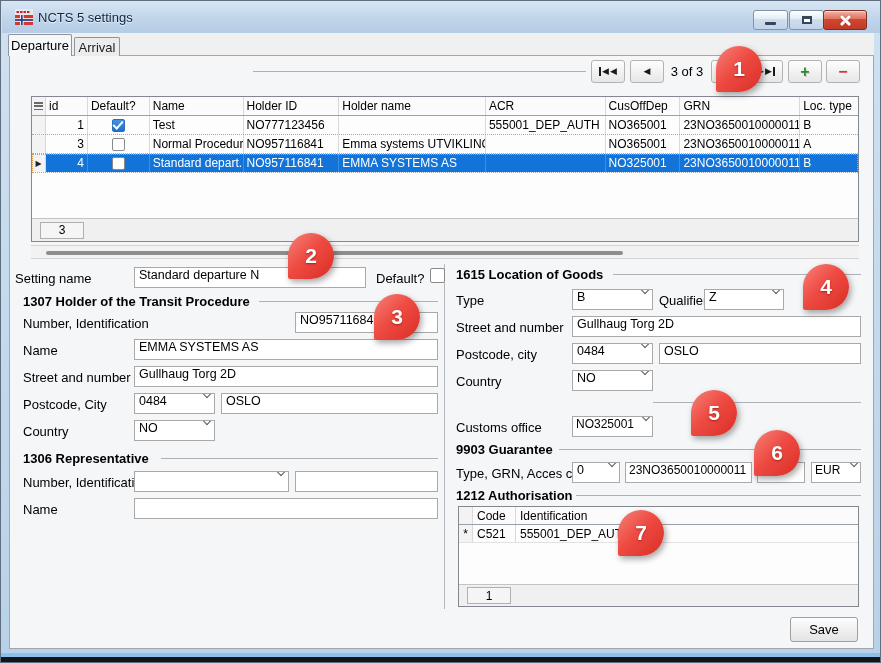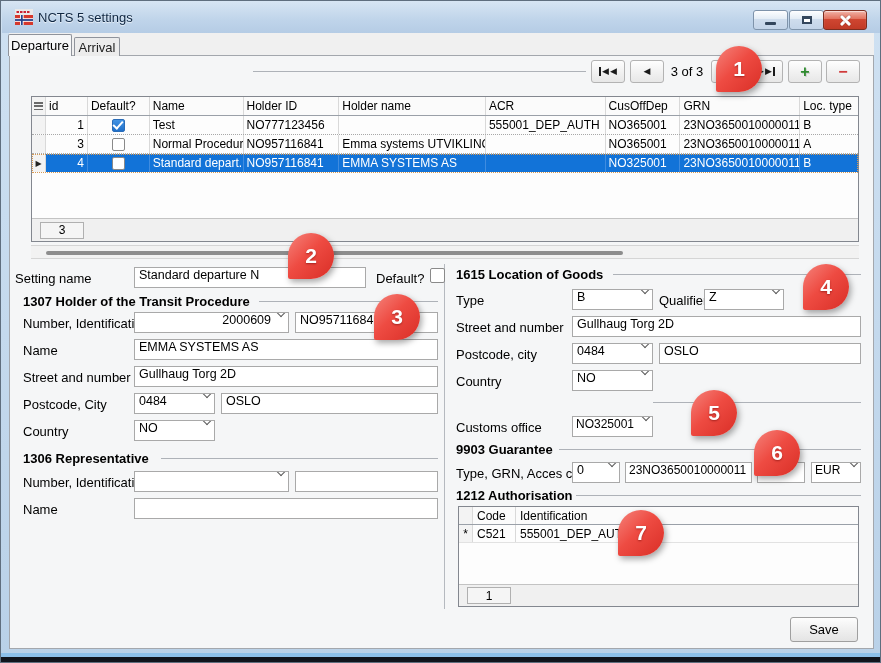--- a/index.html
+++ b/index.html
@@ -279,24 +279,20 @@
   <div class="field" style="left:133px;top:266px;width:232px;">
       <span>Standard departure N</span>
     </div>
   <div class="lbl" style="left:375px;top:270px;">Default?</div>
   <div class="cb" style="position:absolute;left:429px;top:267px;width:15px;height:15px;"></div>
 
   <div class="grp" style="left:22px;top:293px;">1307 Holder of the Transit Procedure</div>
   <div class="gline" style="left:258px;top:300px;width:179px;"></div>
 
   <div class="lbl" style="left:22px;top:315px;">Number, Identification</div>
-  <div class="field combo" style="left:133px;top:311px;width:155px;">
-    <span class="val right">2000609</span>
-      <span class="chev"></span>
-  </div>
   <div class="field" style="left:294px;top:311px;width:143px;">
       <span>NO957116841</span>
     </div>
 
   <div class="lbl" style="left:22px;top:342px;">Name</div>
   <div class="field" style="left:133px;top:338px;width:304px;">
       <span>EMMA SYSTEMS AS</span>
     </div>
 
   <div class="lbl" style="left:22px;top:369px;">Street and number</div>

